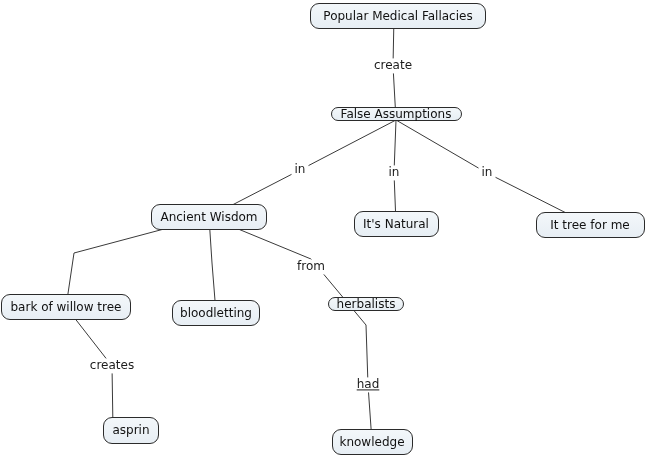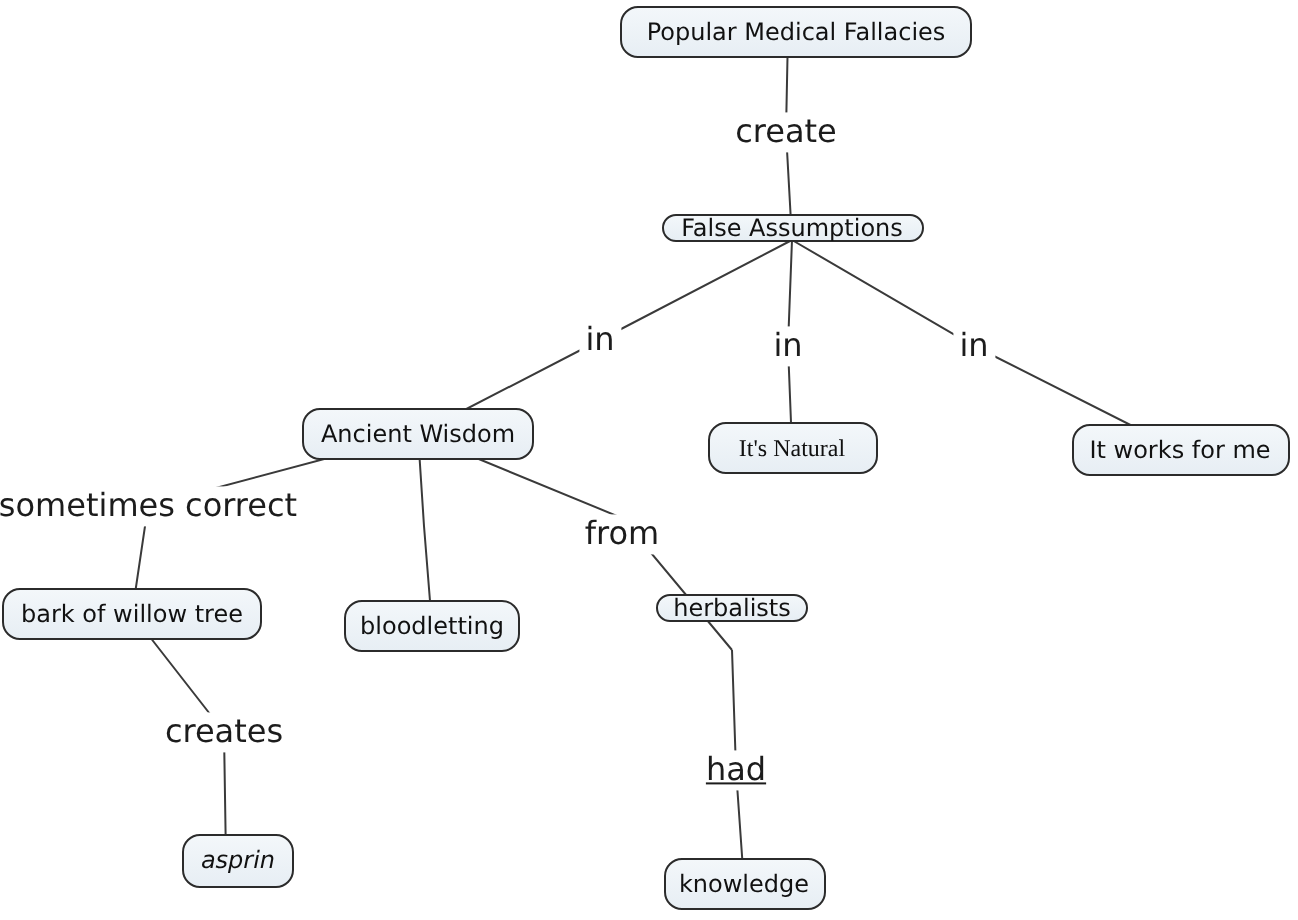--- a/index.html
+++ b/index.html
@@ -41,21 +41,21 @@
     font-size: 12px;
     line-height: 1;
     cursor: default;
   }
   .link-label {
     position: absolute;
     transform: translate(-50%, -50%);
     background: #ffffff;
     padding: 1px 3px;
     color: #1c1c1c;
-    font-size: 16px;
+    font-size: 12px;
     line-height: 1.1;
     white-space: nowrap;
     cursor: default;
   }
 </style>
 </head>
 <body>
 
 <div id="canvas">
   <svg id="links-svg" xmlns="http://www.w3.org/2000/svg" viewBox="0 0 649 460">
@@ -66,27 +66,26 @@
       <polyline points="209,217 74,253 66,307" stroke="#3a3a3a"></polyline>
       <polyline points="209,217 212,263 216,313" stroke="#3a3a3a"></polyline>
       <polyline points="209,217 311,259 366,325" stroke="#3a3a3a"></polyline>
       <polyline points="66,307 112,366 113,430" stroke="#3a3a3a"></polyline>
       <polyline points="366,325 368,385 372,442" stroke="#3a3a3a"></polyline>
     </svg>
 <span class="link-label" style="left: 393px; top: 66px;">create</span>
     <span class="link-label" style="left: 300px; top: 170px;">in</span>
     <span class="link-label" style="left: 394px; top: 173px;">in</span>
     <span class="link-label" style="left: 487px; top: 173px;">in</span>
-    <span class="link-label" style="left: 74px; top: 253px;">sometimes correct</span>
     <span class="link-label" style="left: 311px; top: 267px;">from</span>
     <span class="link-label" style="left: 112px; top: 366px;">creates</span>
     <span class="link-label" style="left: 368px; top: 385px; text-decoration: underline;">had</span>
     <div class="node" style="left: 310px; top: 3px; width: 176px; height: 26px;">Popular Medical Fallacies</div>
     <div class="node" style="left: 330.5px; top: 107px; width: 131px; height: 14px;">False Assumptions</div>
     <div class="node" style="left: 151px; top: 204px; width: 116px; height: 26px;">Ancient Wisdom</div>
-    <div class="node" style="left: 353.5px; top: 211px; width: 85px; height: 26px; font-family: Liberation Serif, serif;">It's Natural</div>
-    <div class="node" style="left: 535.5px; top: 212px; width: 109px; height: 26px;">It works for me</div>
+    <div class="node" style="left: 353.5px; top: 211px; width: 85px; height: 26px;">It's Natural</div>
+    <div class="node" style="left: 535.5px; top: 212px; width: 109px; height: 26px;">It tree for me</div>
     <div class="node" style="left: 172px; top: 300px; width: 88px; height: 26px;">bloodletting</div>
     <div class="node" style="left: 1px; top: 294px; width: 130px; height: 26px;">bark of willow tree</div>
     <div class="node" style="left: 328px; top: 297px; width: 76px; height: 14px;">herbalists</div>
-    <div class="node" style="left: 91px; top: 416.5px; width: 56px; height: 27px; font-style: italic;">asprin</div>
+    <div class="node" style="left: 103px; top: 416.5px; width: 56px; height: 27px;">asprin</div>
     <div class="node" style="left: 331.5px; top: 429px; width: 81px; height: 26px;">knowledge</div>
   </div>
 
 </body></html>

